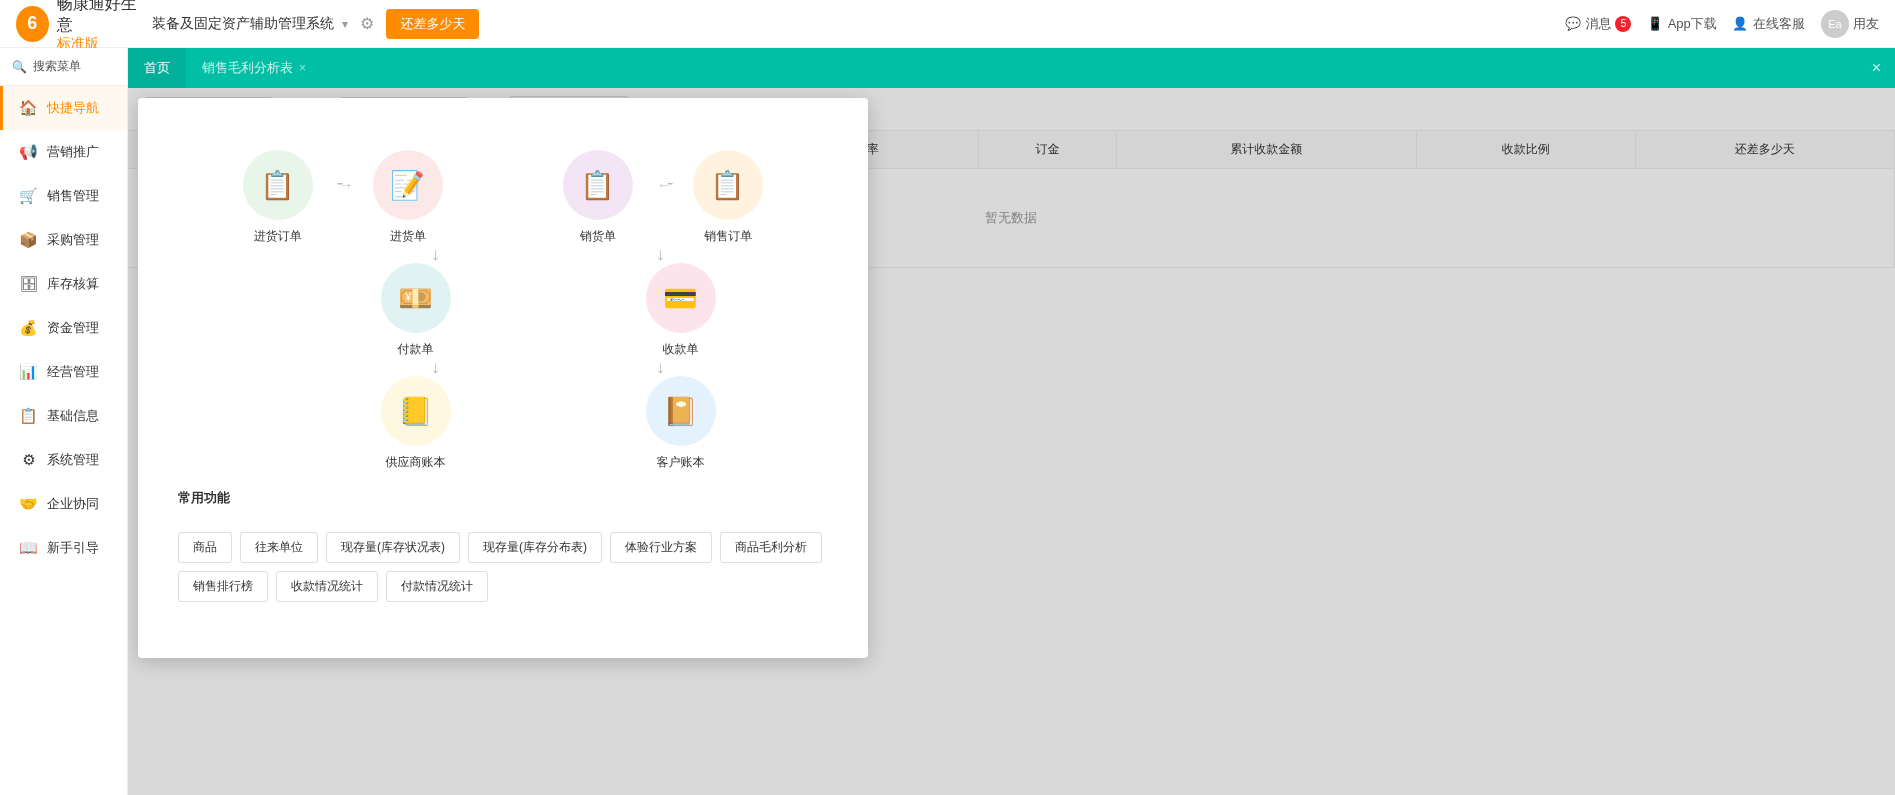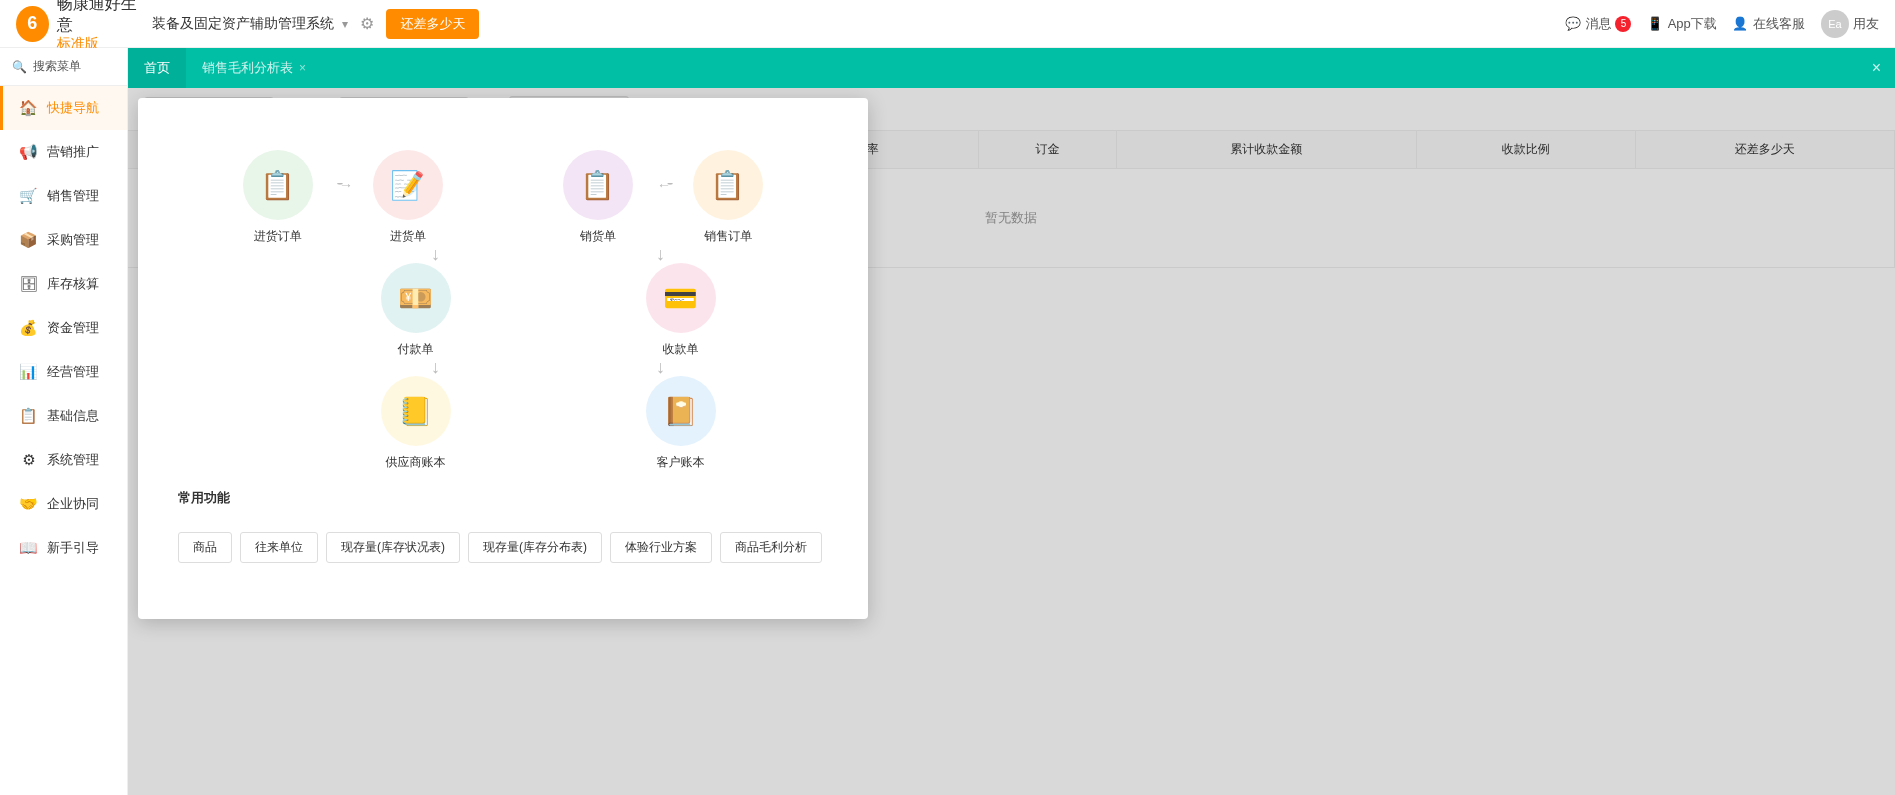--- a/index.html
+++ b/index.html
@@ -361,20 +361,25 @@
               <div class="common-func">
                 <div class="common-title">常用功能</div>
                 <div class="func-buttons">
                   <button class="func-btn">商品</button>
                   <button class="func-btn">往来单位</button>
                   <button class="func-btn">现存量(库存状况表)</button>
                   <button class="func-btn">现存量(库存分布表)</button>
                   <button class="func-btn">体验行业方案</button>
                   <button class="func-btn">商品毛利分析</button>
                 </div>
+                <div class="func-buttons">
+                  <button class="func-btn">销售排行榜</button>
+                  <button class="func-btn">收款情况统计</button>
+                  <button class="func-btn">付款情况统计</button>
+                </div>
               </div>
             </div>
 
           </div>
         </div>
       </div>
     </div>
   </div>
 </div>
 

